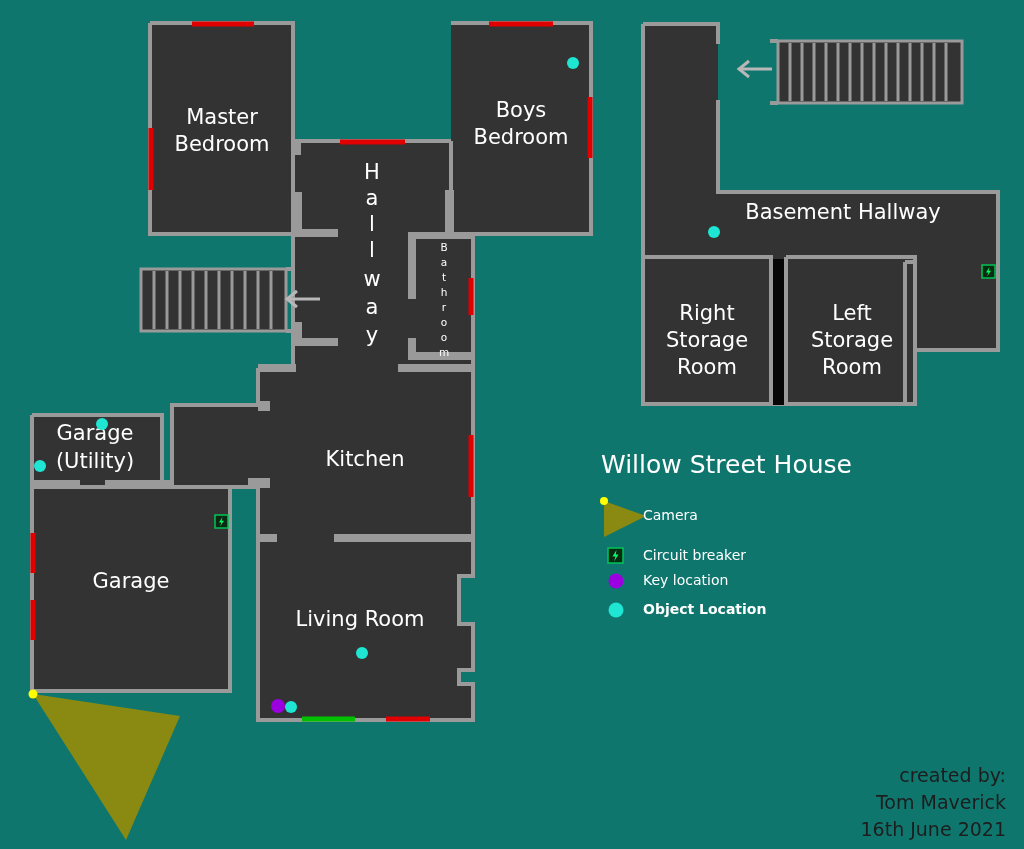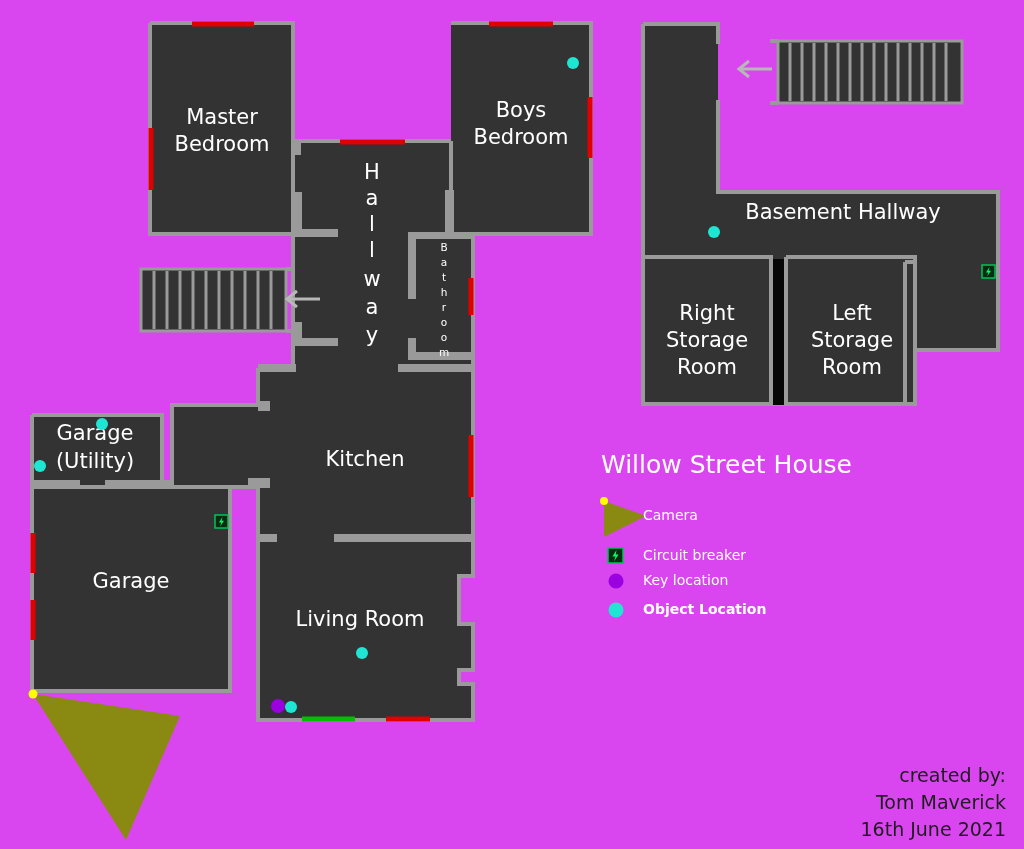--- a/index.html
+++ b/index.html
@@ -12,21 +12,21 @@
     width: 1024px;
     height: 849px;
     overflow: hidden;
     font-family: "DejaVu Sans", sans-serif;
     color: #ffffff;
   }
   #stage {
     position: relative;
     width: 1024px;
     height: 849px;
-    background: #d946ef;
+    background: #0f766e;
   }
   svg#plan {
     position: absolute;
     left: 0;
     top: 0;
     width: 1024px;
     height: 849px;
     display: block;
   }
   .room-label {

